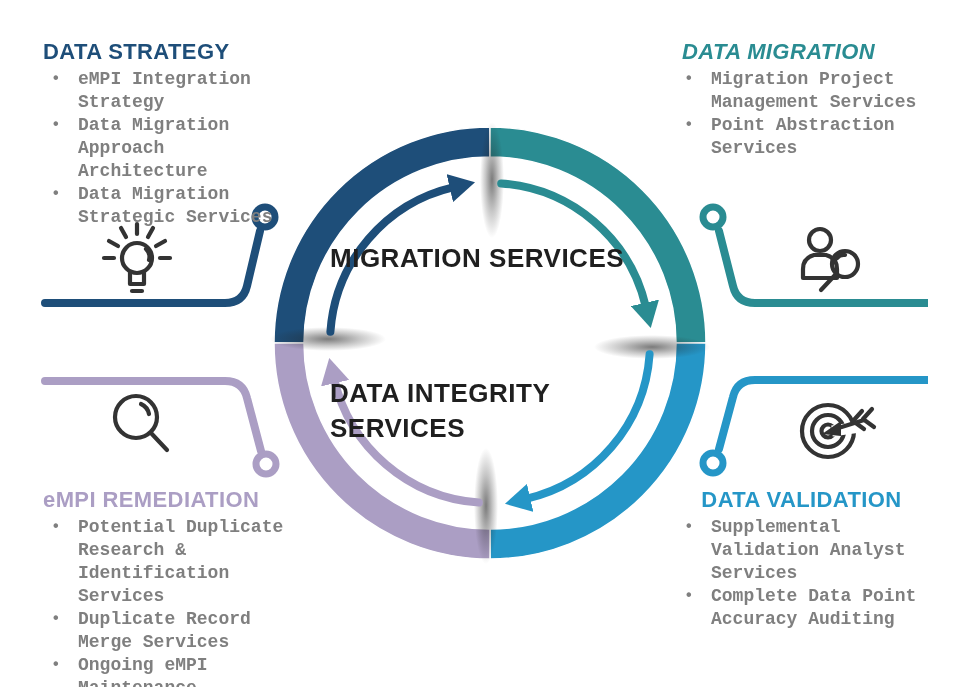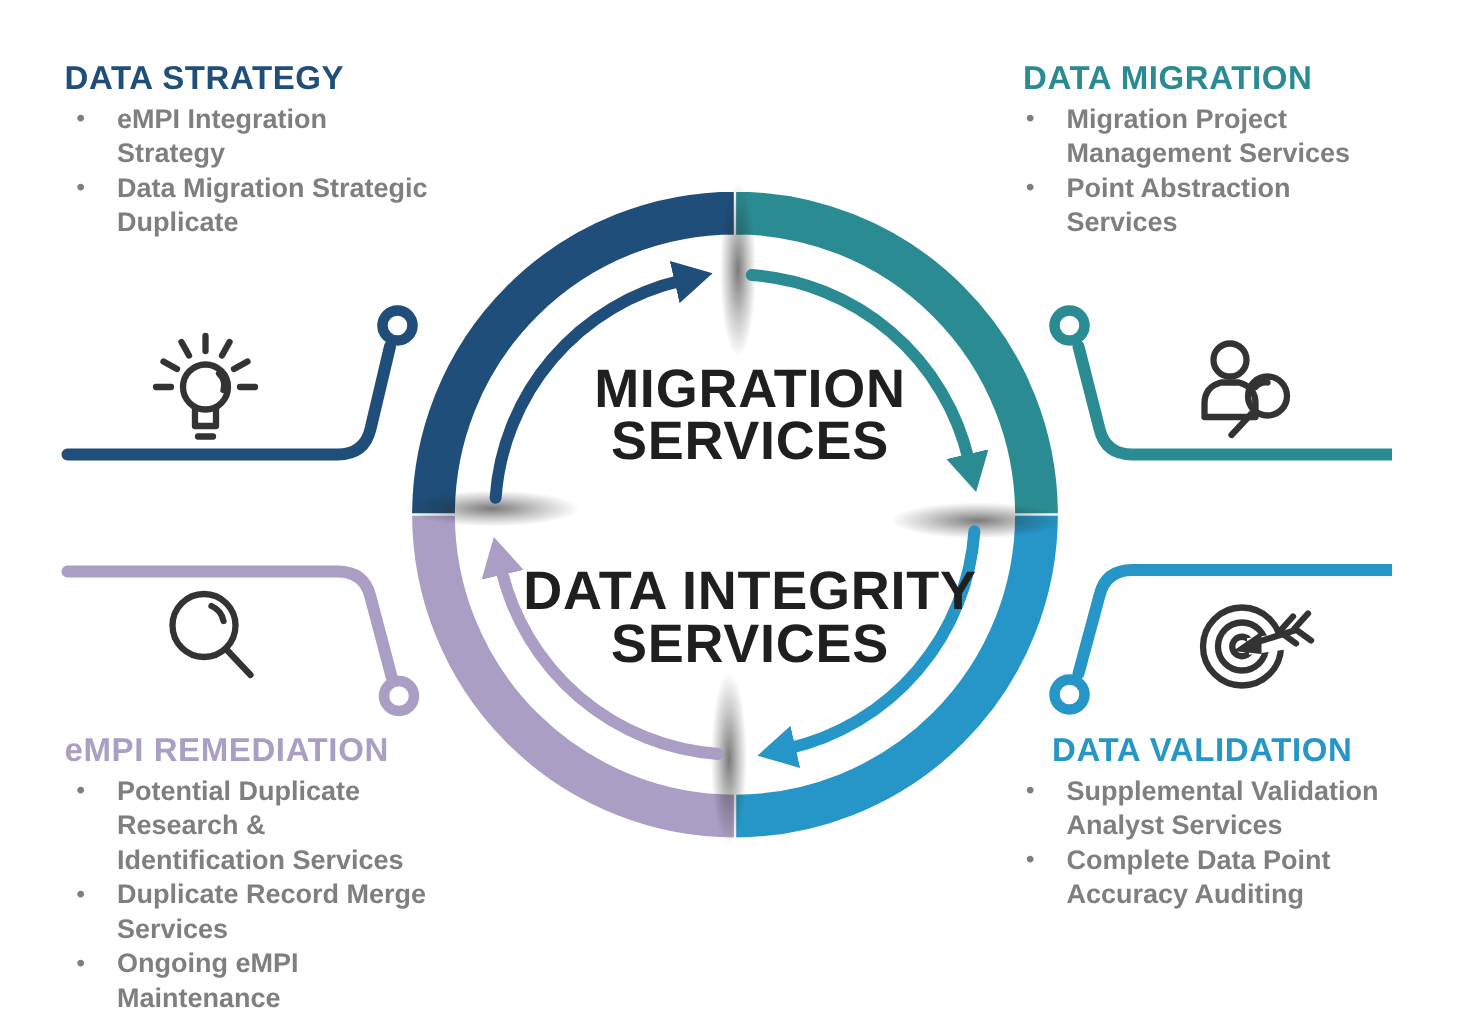--- a/index.html
+++ b/index.html
@@ -40,33 +40,33 @@
 
   
   .ico{fill:none;stroke:var(--c-icon);stroke-width:4.2;stroke-linecap:round;stroke-linejoin:round;}
   .ico-fill{fill:var(--c-icon);stroke:none;}
   .ico-erase{fill:none;stroke:#ffffff;stroke-width:11;stroke-linecap:butt;}
 
   
   .section{position:absolute;width:245px;}
   .section-title{font-size:22px;font-weight:700;letter-spacing:.4px;line-height:28px;}
   .section--strategy .section-title{color:var(--c-strategy);}
-  .section--migration .section-title{color:var(--c-migration);}
+  .section--migration .section-title{color:var(--c-migration);font-style:italic;}
   .section--validation .section-title{color:var(--c-validation);}
   .section--remediation .section-title{color:var(--c-remediation);}
   .section ul{list-style:none;margin:2px 0 0 0;padding:0;}
   .section li{
     position:relative;padding-left:35px;
-    font-size:18px;font-weight:700;line-height:23px;color:var(--c-body_text);
+    font-size:18px;font-weight:700;line-height:23px;color:var(--c-body_text);font-family:Liberation Mono, monospace;
   }
   .section li::before{content:"\2022";position:absolute;left:8px;top:0;font-size:16px;}
 
   .center-label{
-    position:absolute;left:340px;width:320px;text-align:center;
-    font-size:36px;font-weight:700;line-height:35px;letter-spacing:.5px;
+    position:absolute;left:330px;width:320px;
+    font-size:26px;font-weight:700;line-height:35px;letter-spacing:.5px;
     color:var(--c-center_text);
   }
   .center-label--top{top:241px;}
   .center-label--bottom{top:376px;}
 </style>
 </head>
 <body>
 
 <div class="stage">
 
@@ -155,21 +155,22 @@
       <polygon class="ico-fill" points="822,434 841,421 841,436"></polygon>
       <path class="ico" stroke-width="4" d="M 862,411 L 853,421 L 864,429"></path>
       <path class="ico" stroke-width="4" d="M 872,409 L 863,419 L 874,427"></path>
     </g>
   </svg>
 
   <div class="section section--strategy" style="left:43px;top:38px;">
     <div class="section-title">DATA STRATEGY</div>
     <ul>
       <li><span>eMPI Integration Strategy</span></li>
-      <li><span>Data Migration Strategic Duplicate</span></li>
+      <li><span>Data Migration Approach Architecture</span></li>
+      <li><span>Data Migration Strategic Services</span></li>
     </ul>
   </div>
 
   <div class="section section--migration" style="left:676px;top:38px;">
     <div class="section-title" style="padding-left:6px;">DATA MIGRATION</div>
     <ul>
       <li><span>Migration Project Management Services</span></li>
       <li><span>Point Abstraction Services</span></li>
     </ul>
   </div>

